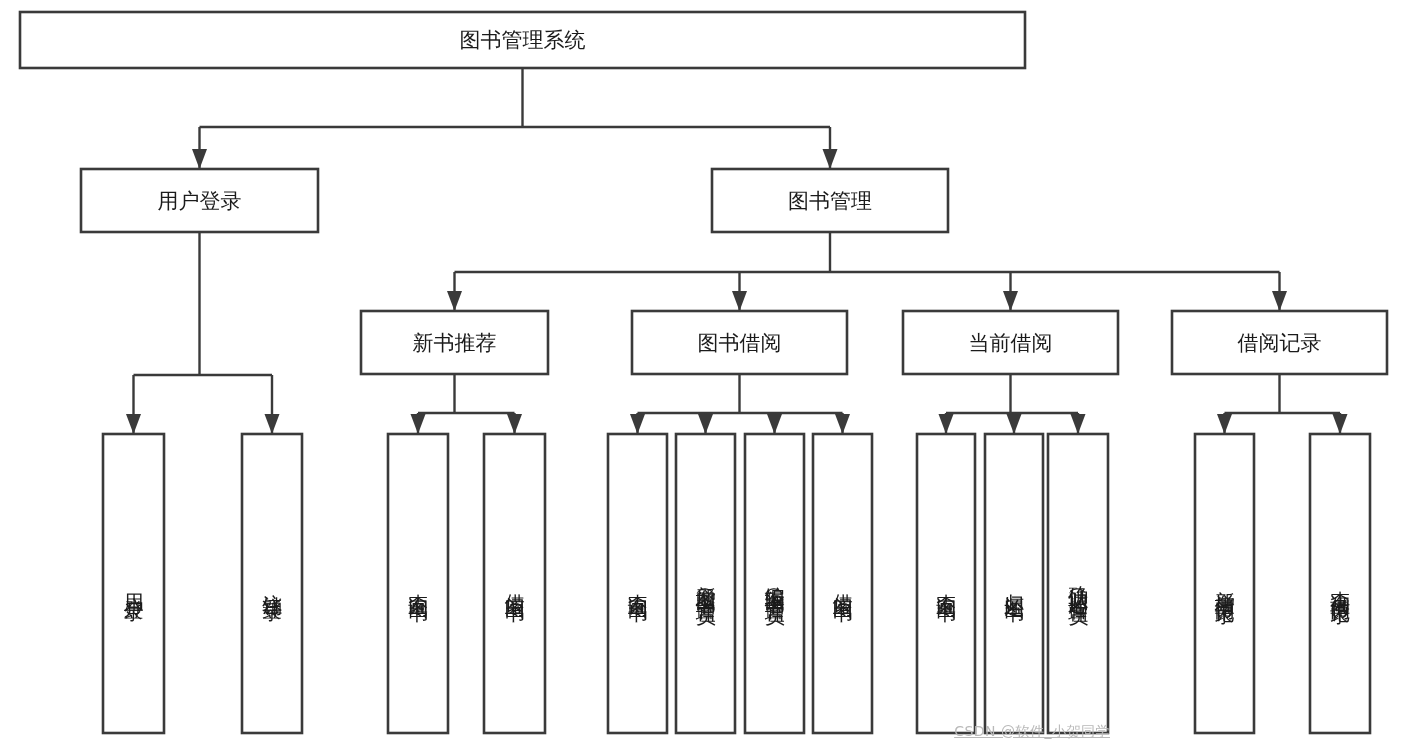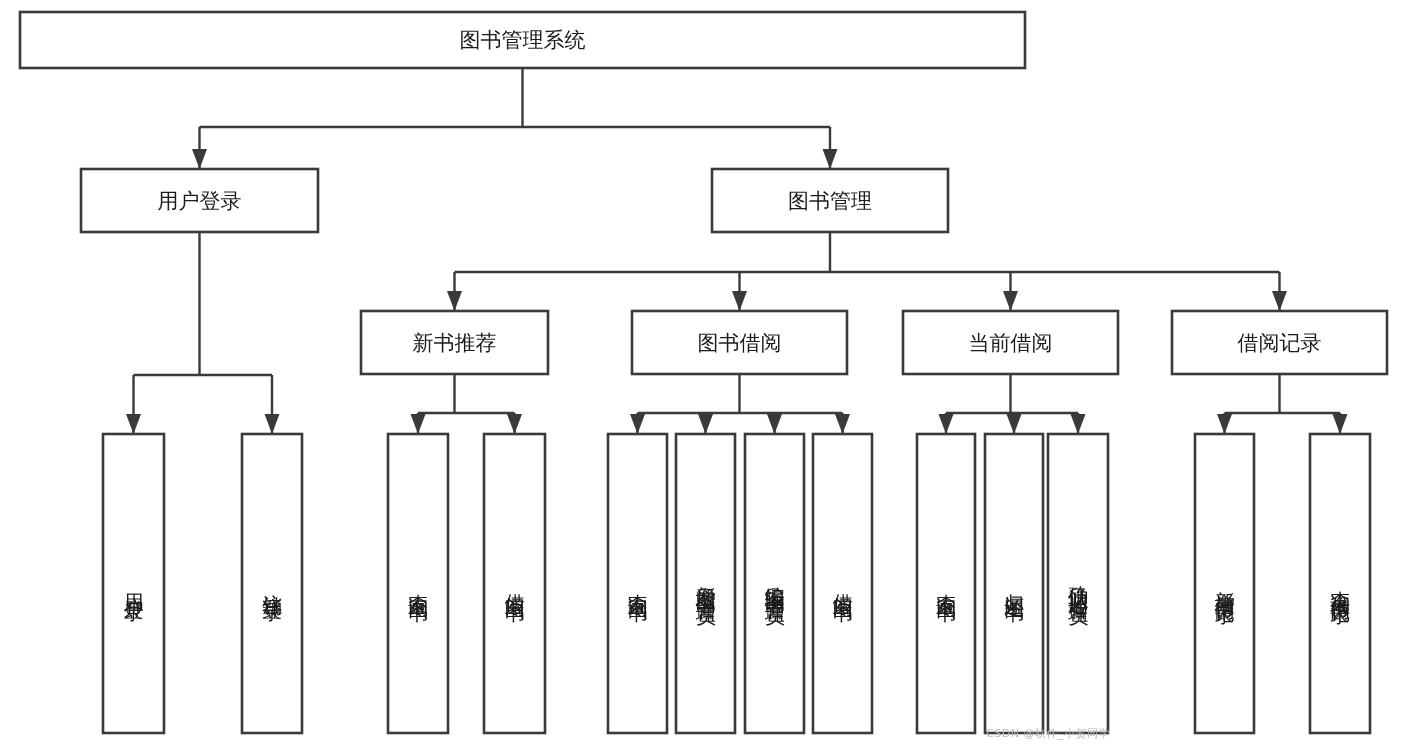--- a/index.html
+++ b/index.html
@@ -60,24 +60,25 @@
     color: #1b1b1b;
     text-align: center;
     white-space: nowrap;
     pointer-events: none;
   }
   .watermark {
     position: absolute;
     right: 8px;
     bottom: 6px;
     font-family: "DejaVu Sans", "Liberation Sans", sans-serif;
-    font-size: 11px;
+    font-size: 14px;
     color: #b9b9b9;
     letter-spacing: 0.5px;
     white-space: nowrap;
+    text-decoration: underline;
   }
 </style>
 </head>
 <body>
 
 <div id="diagram-root">
 
   <svg id="diagram-svg" viewBox="0 0 1405 747">
     <g id="connectors-layer">
         <line x1="522.5" y1="68" x2="522.5" y2="127" class="connector"></line>

